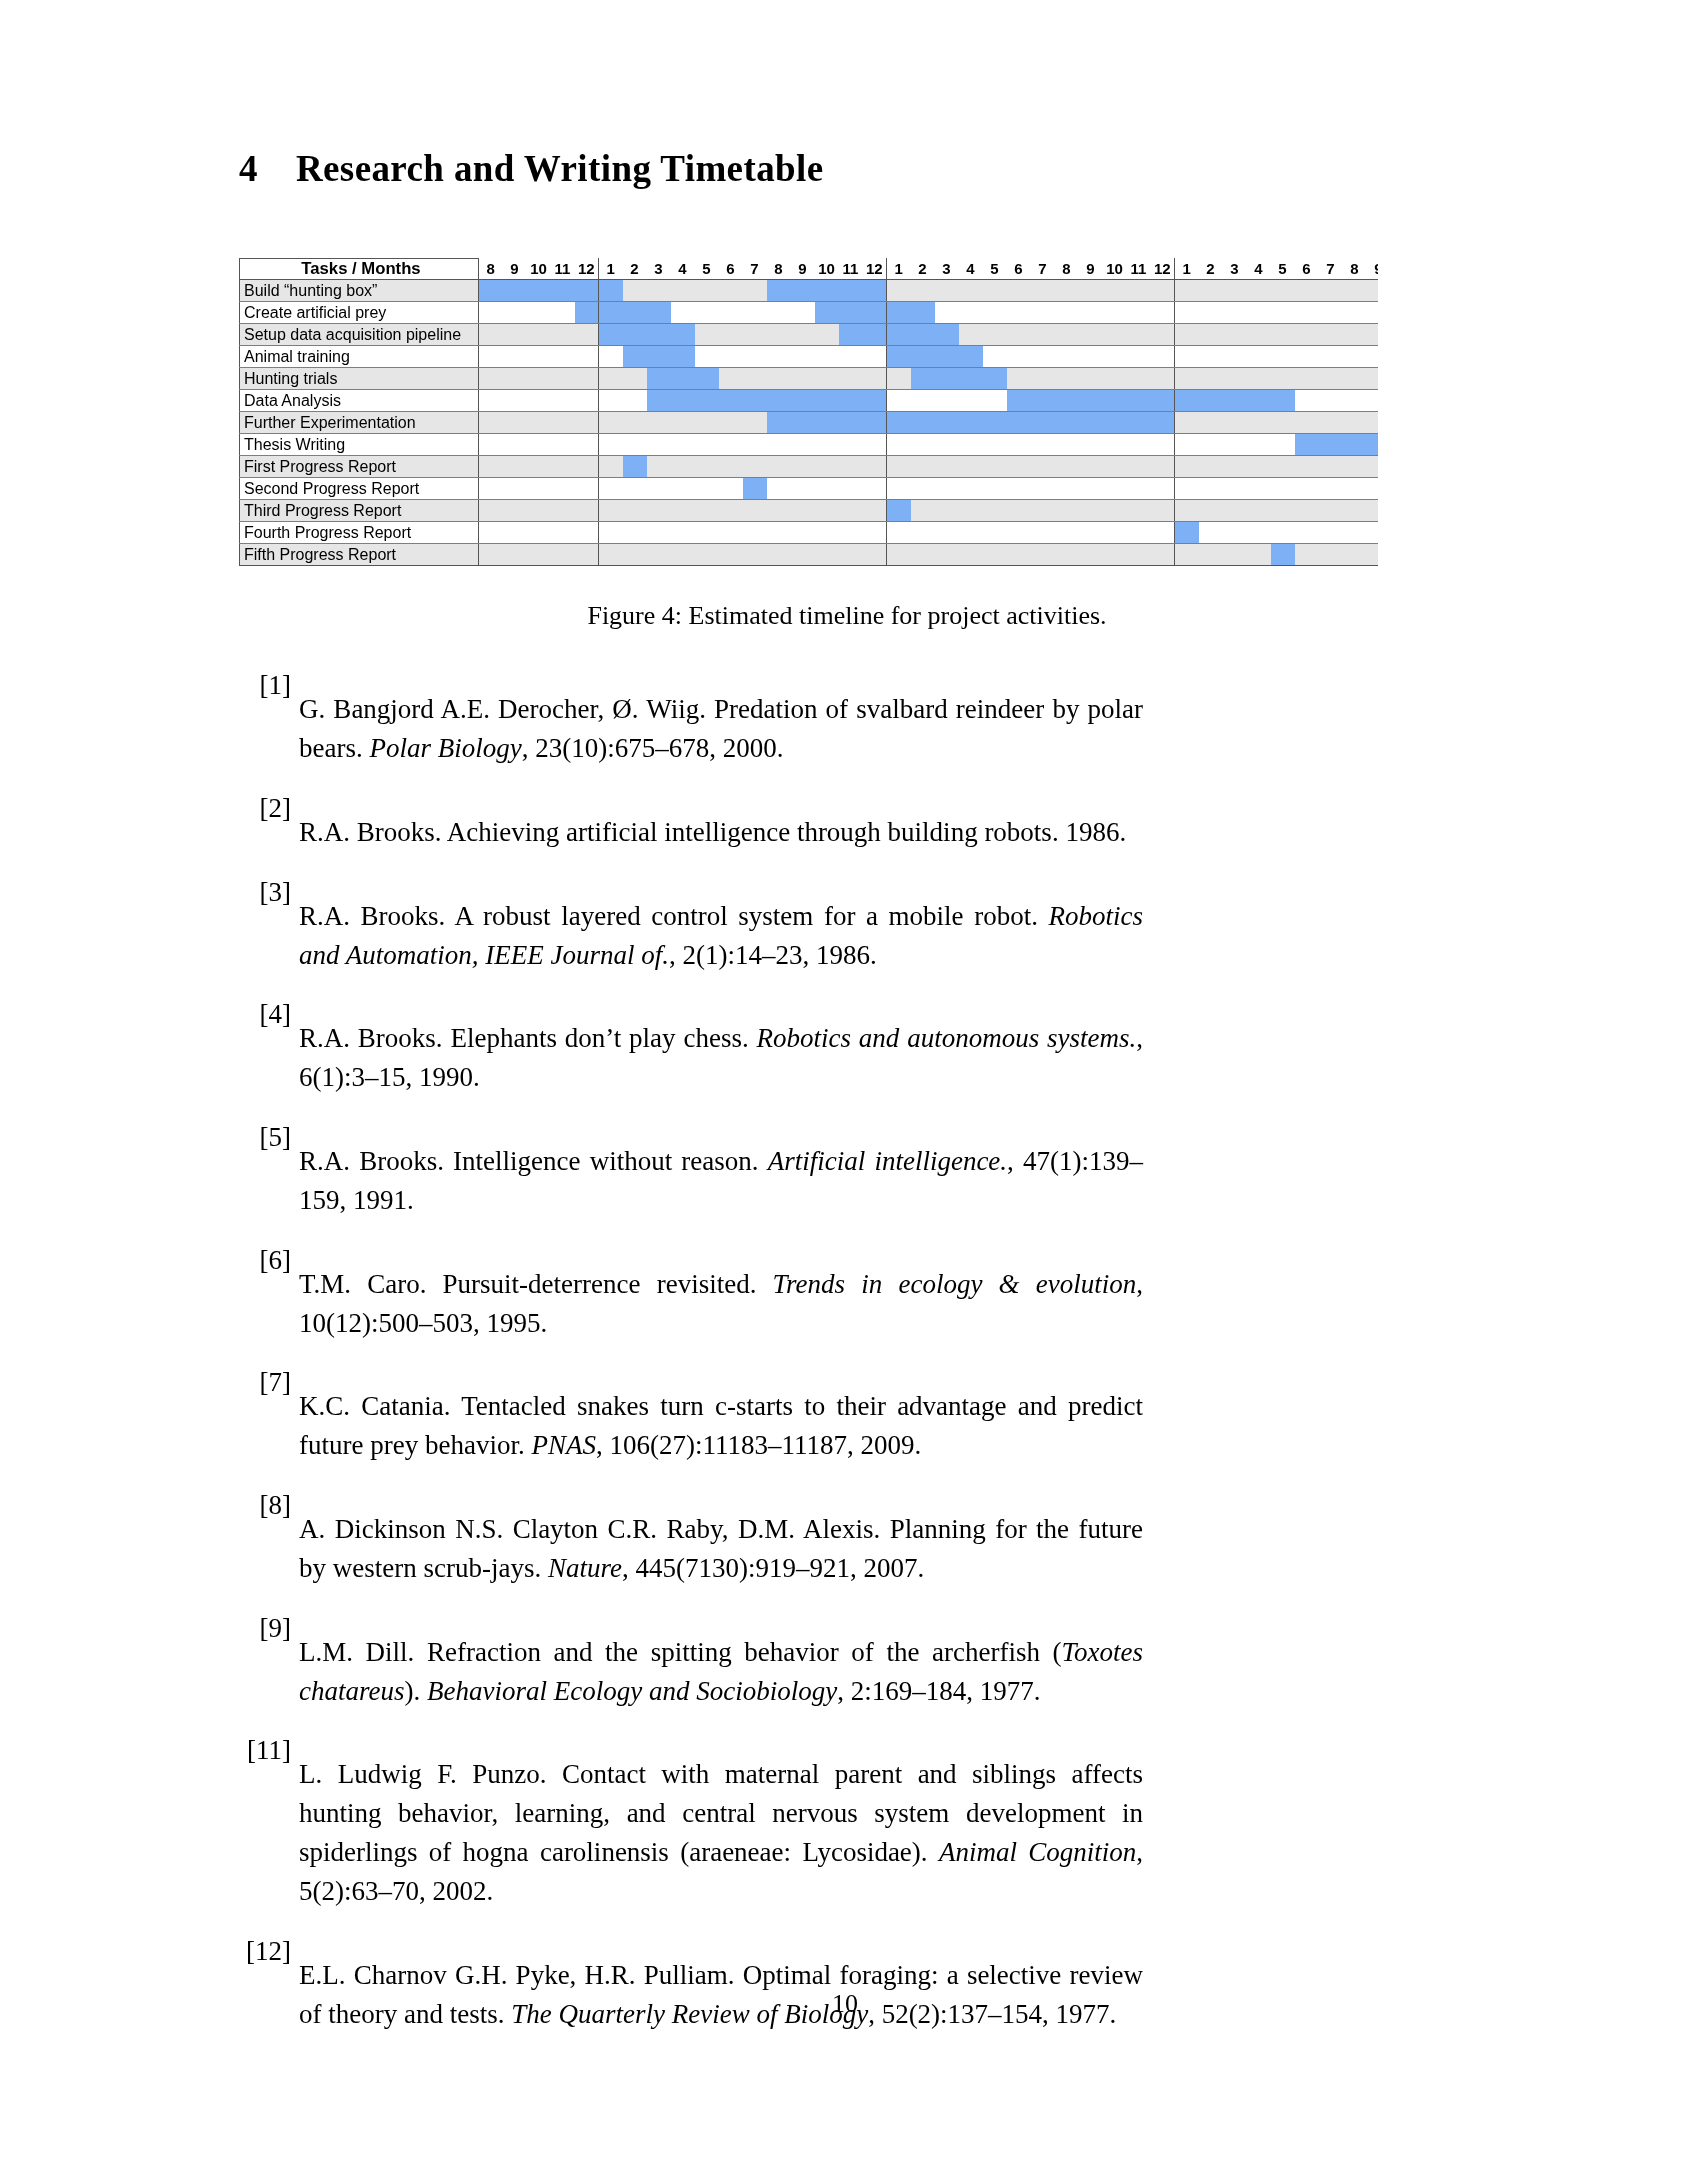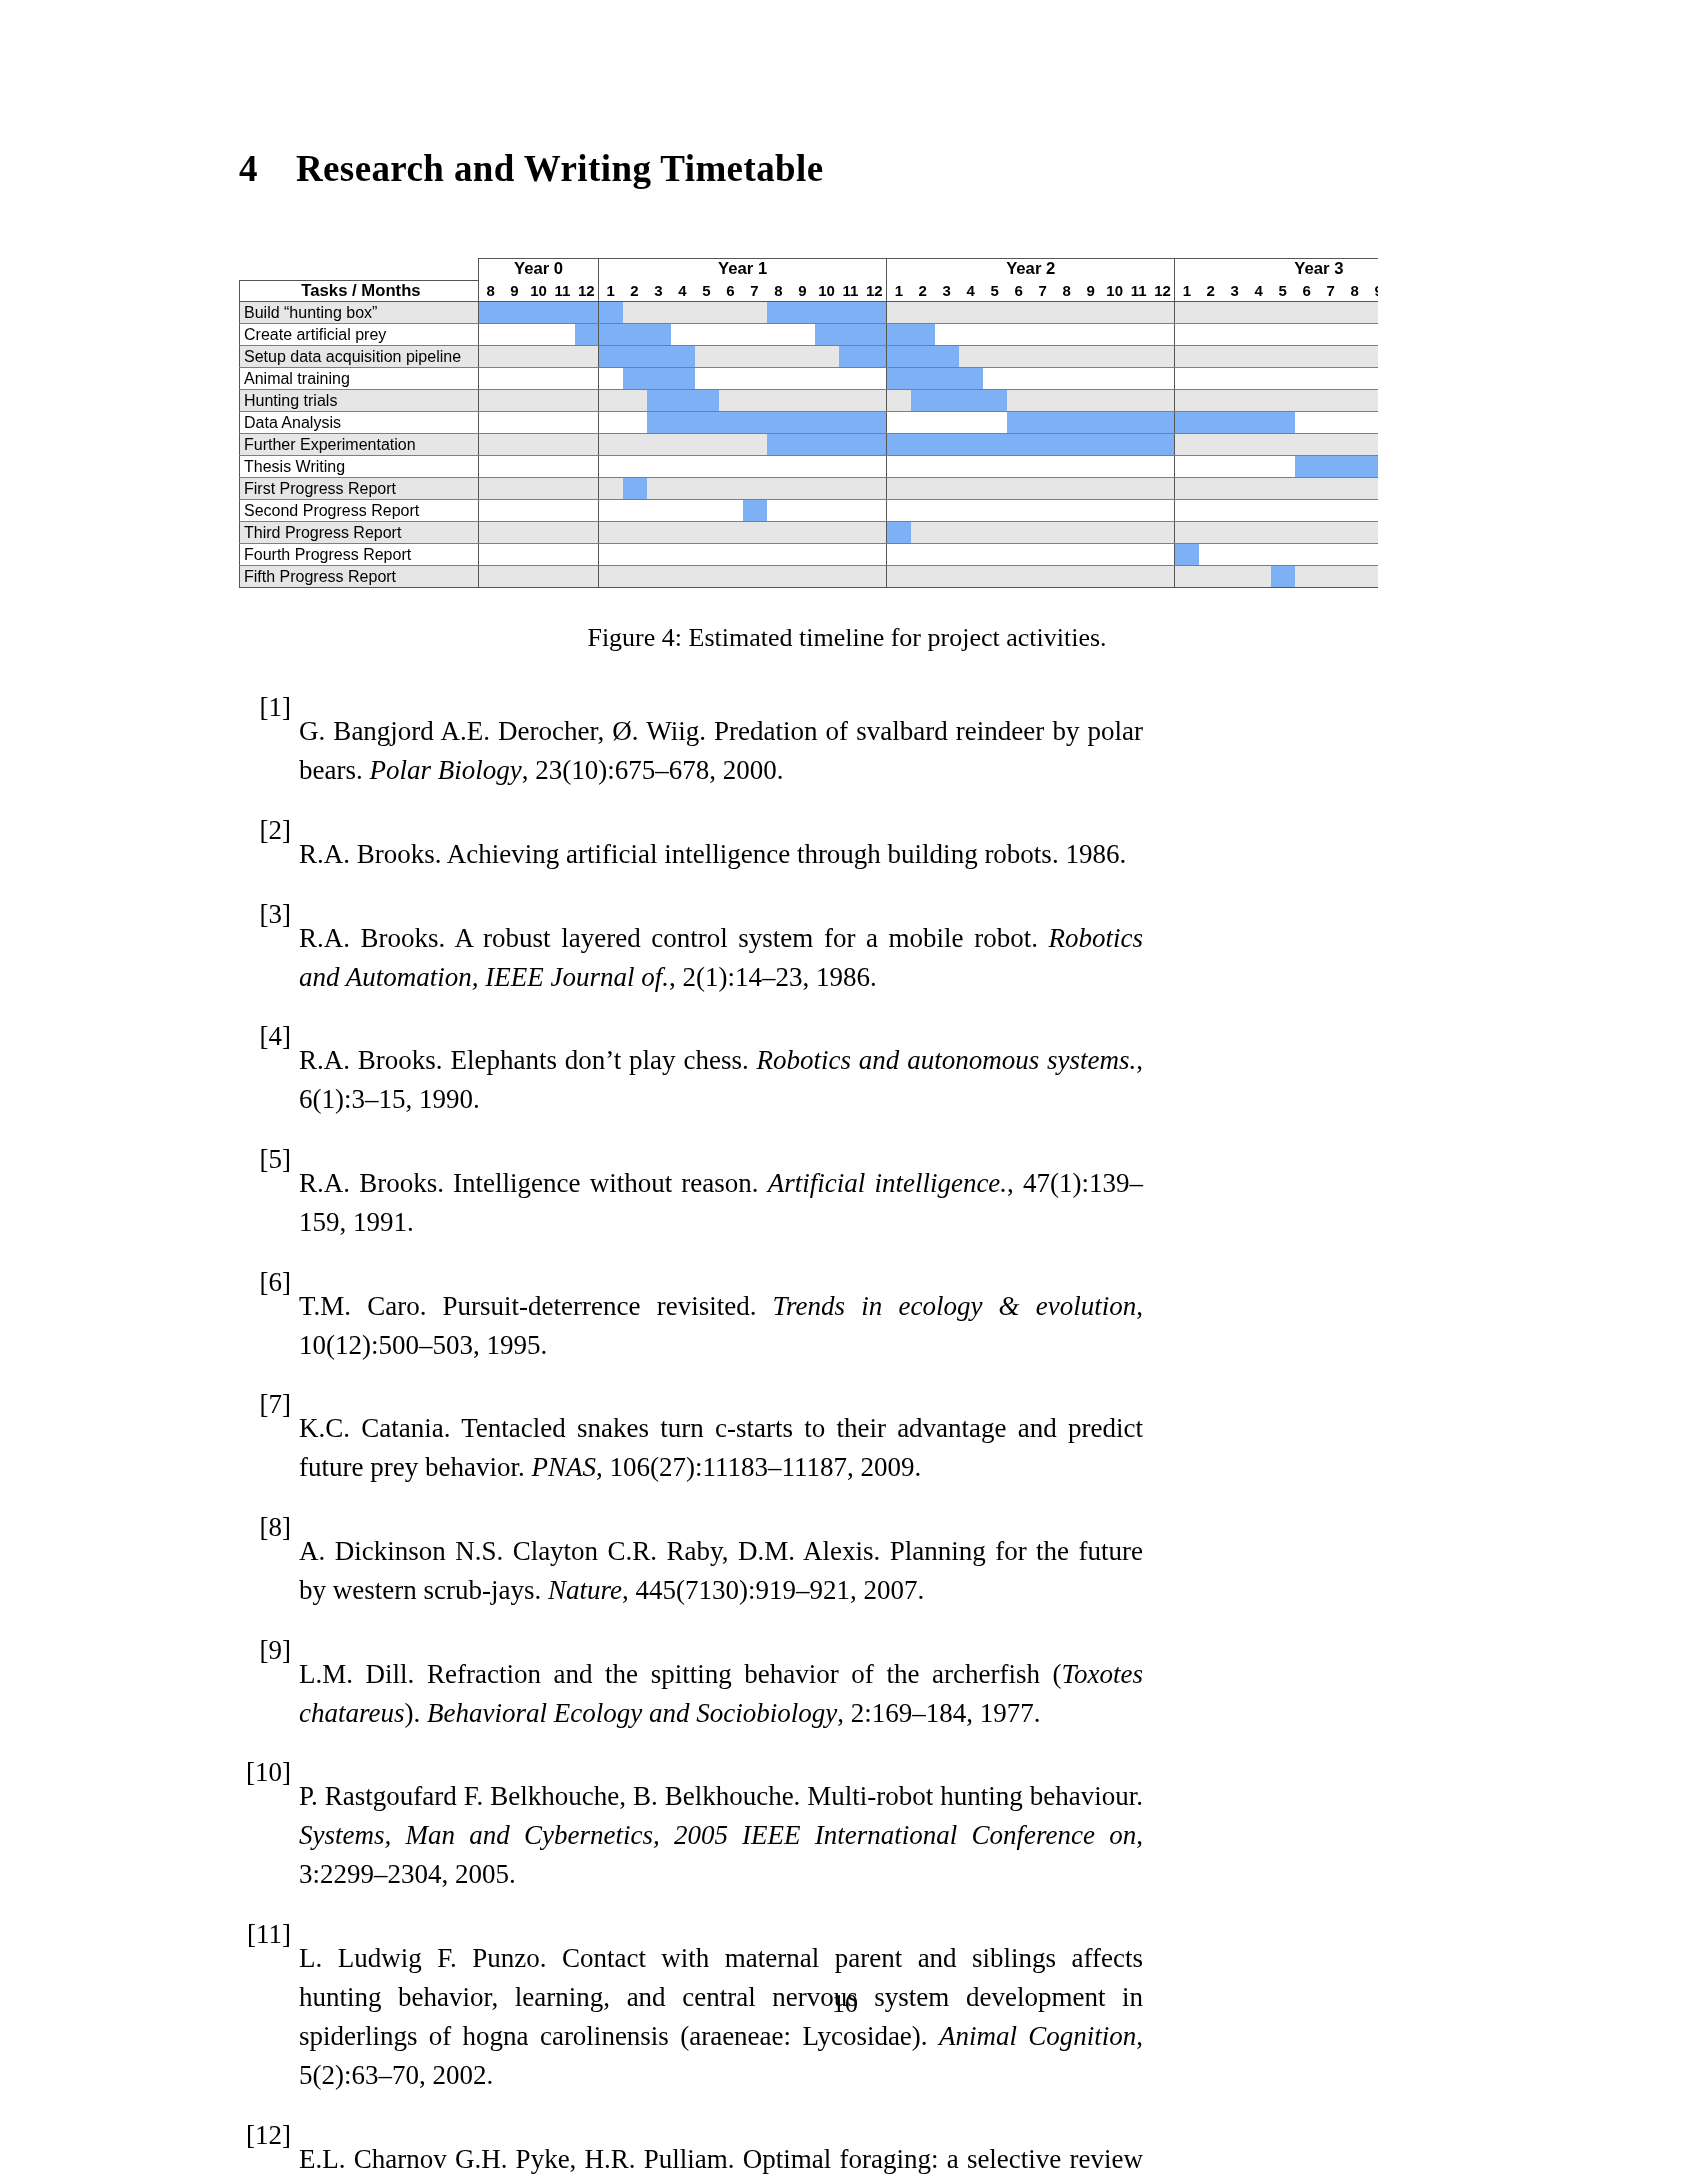--- a/index.html
+++ b/index.html
@@ -149,27 +149,20 @@
         <col style="width:24px">
         <col style="width:24px">
         <col style="width:24px">
         <col style="width:24px">
         <col style="width:24px">
         <col style="width:24px">
         <col style="width:24px">
         <col style="width:24px">
       </colgroup>
       <thead>
-        <tr class="year-row">
-          <td class="corner"></td>
-          <th class="year-head y-start" colspan="5">Year 0</th>
-          <th class="year-head y-start" colspan="12">Year 1</th>
-          <th class="year-head y-start" colspan="12">Year 2</th>
-          <th class="year-head y-start last" colspan="12">Year 3</th>
-        </tr>
         <tr class="month-row">
           <th class="tasks-head">Tasks / Months</th>
           <th class="month-head y-start">8</th>
           <th class="month-head">9</th>
           <th class="month-head">10</th>
           <th class="month-head">11</th>
           <th class="month-head">12</th>
           <th class="month-head y-start">1</th>
           <th class="month-head">2</th>
           <th class="month-head">3</th>
@@ -818,24 +811,20 @@
       </div>
       <div class="ref">
         <span class="ref-label">[8]</span>
         <div class="ref-body"><span>A. Dickinson N.S. Clayton C.R. Raby, D.M. Alexis. Planning for the future by western scrub-jays. </span><em>Nature</em><span>, 445(7130):919–921, 2007.</span></div>
       </div>
       <div class="ref">
         <span class="ref-label">[9]</span>
         <div class="ref-body"><span>L.M. Dill. Refraction and the spitting behavior of the archerfish (</span><em>Toxotes chatareus</em><span>). </span><em>Behavioral Ecology and Sociobiology</em><span>, 2:169–184, 1977.</span></div>
       </div>
       <div class="ref">
-        <span class="ref-label">[10]</span>
-        <div class="ref-body"><span>P. Rastgoufard F. Belkhouche, B. Belkhouche. Multi-robot hunting behaviour. </span><em>Systems, Man and Cybernetics, 2005 IEEE International Conference on</em><span>, 3:2299–2304, 2005.</span></div>
-      </div>
-      <div class="ref">
         <span class="ref-label">[11]</span>
         <div class="ref-body"><span>L. Ludwig F. Punzo. Contact with maternal parent and siblings affects hunting behavior, learning, and central nervous system development in spiderlings of hogna carolinensis (araeneae: Lycosidae). </span><em>Animal Cognition</em><span>, 5(2):63–70, 2002.</span></div>
       </div>
       <div class="ref">
         <span class="ref-label">[12]</span>
         <div class="ref-body"><span>E.L. Charnov G.H. Pyke, H.R. Pulliam. Optimal foraging: a selective review of theory and tests. </span><em>The Quarterly Review of Biology</em><span>, 52(2):137–154, 1977.</span></div>
       </div>
     </div>
 
   <div class="pageno">10</div>

